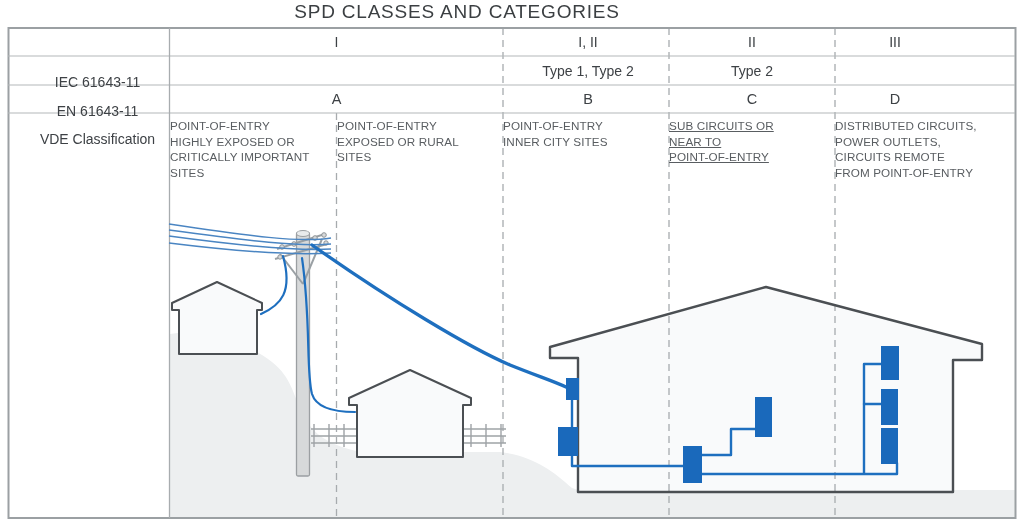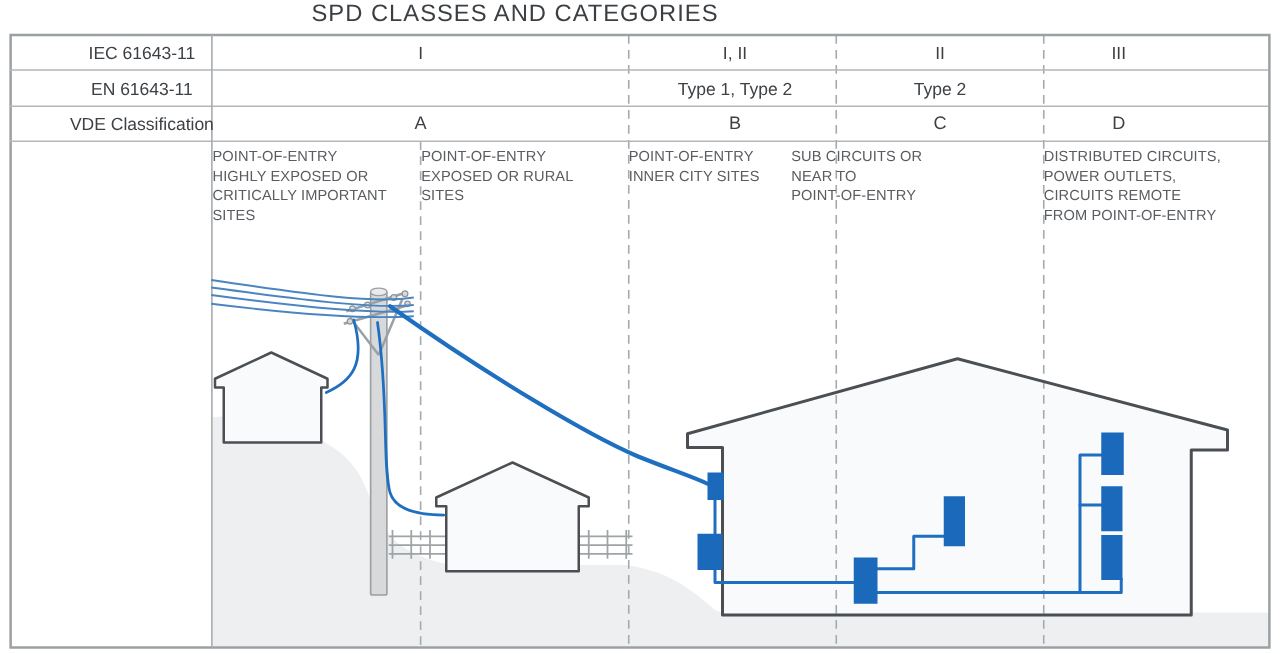--- a/index.html
+++ b/index.html
@@ -8,49 +8,49 @@
     width:1024px;height:523px;
     background:#ffffff;
     font-family:"Liberation Sans", sans-serif;
     overflow:hidden;
   }
   .stage svg{position:absolute;left:0;top:0;}
   .title{
     position:absolute;left:0;top:1px;width:824px;
     text-align:center;
     font-size:19px;letter-spacing:0.8px;
-    color:#3b3f42;font-weight:400;
+    color:#3b3f42;font-weight:400;padding-left:45px;
   }
   .cell{
     position:absolute;
     display:flex;align-items:center;justify-content:center;
     color:#3d4145;font-size:14px;
   }
   .cell.letter{font-size:14.5px;}
   .desc{
     position:absolute;top:118px;
     text-align:left;
     font-size:11.7px;line-height:15.5px;letter-spacing:0.1px;
     color:#595d61;
     white-space:pre-line;
   }
   
   .r1{top:28px;height:28px;}
   .r2{top:56px;height:29px;}
   .r3{top:85px;height:28px;}
   
-  .c0{left:20px;width:187px;}
+  .c0{left:4px;width:187px;margin-top:40px;}
   .c1{left:170px;width:333px;}
   .c2{left:505px;width:166px;}
   .c3{left:669px;width:166px;text-align:center;}
   .c4{left:805px;width:180px;}
   .d0{left:170px;width:167px;}
   .d1{left:337px;width:166px;}
   .d2{left:503px;width:166px;}
-  .d3{left:633px;width:166px;}
+  .d3{left:669px;width:166px;text-decoration:underline;}
   .d4{left:835px;width:180px;}
 </style>
 </head>
 <body>
 
 <div class="stage">
 
   <div class="title">SPD CLASSES AND CATEGORIES</div>
 
   <svg width="1024" height="523" viewBox="0 0 1024 523">

